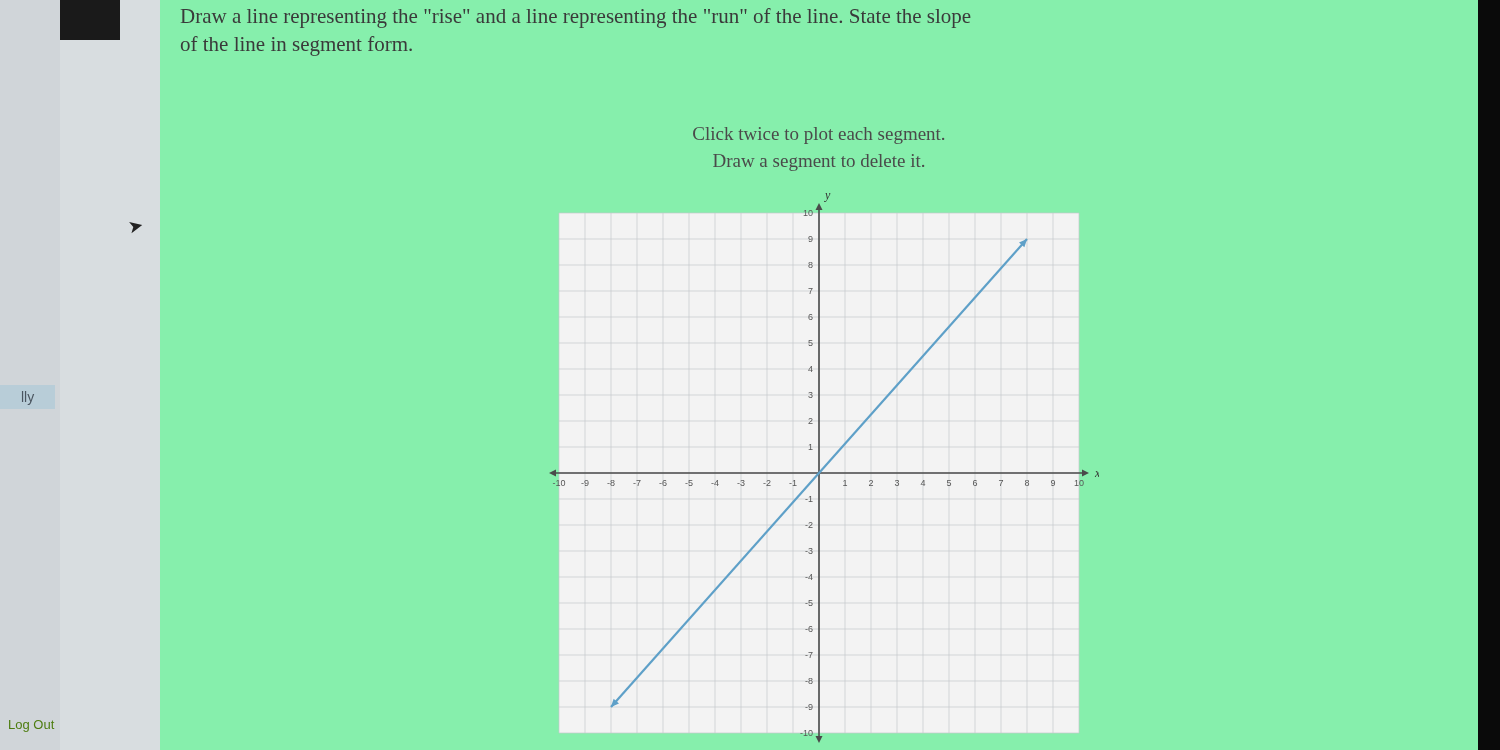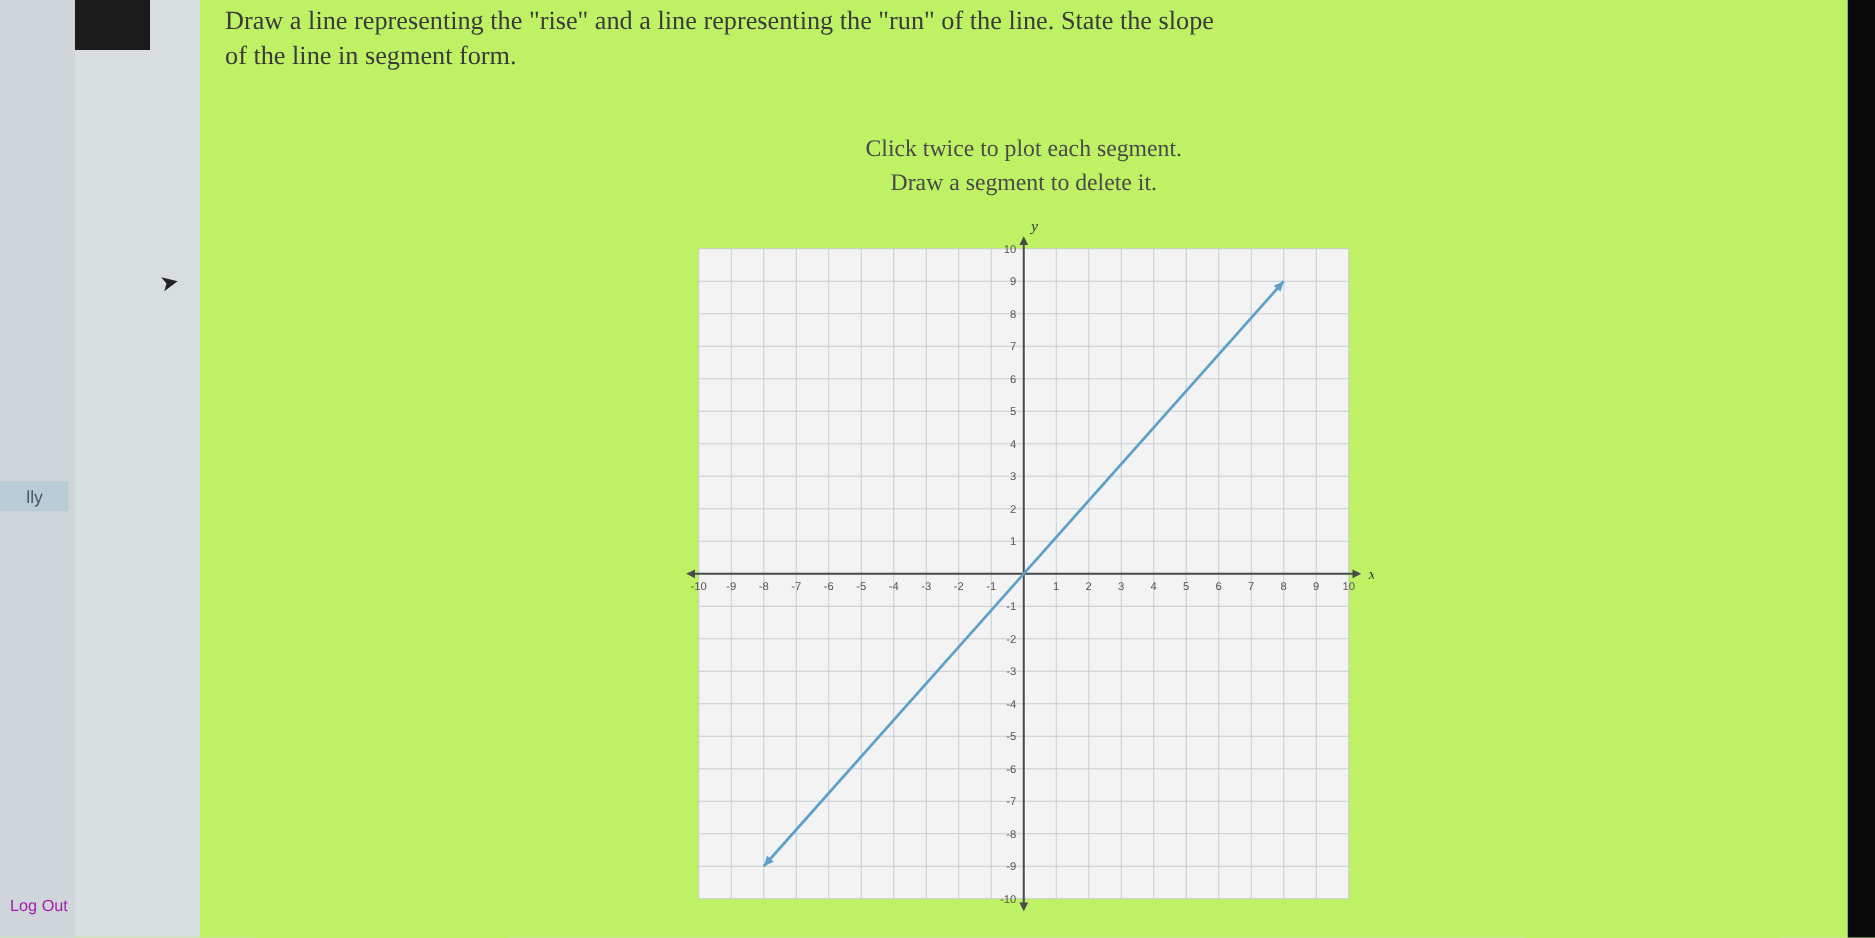--- a/index.html
+++ b/index.html
@@ -35,21 +35,21 @@
     padding: 4px 21px;
     font-size: 14px;
     color: #4a5560;
     font-family: Arial, sans-serif;
   }
   .logout {
     position: absolute;
     left: 8px;
     bottom: 18px;
     font-size: 13px;
-    color: #a21caf;
+    color: #4d7c0f;
     font-family: Arial, sans-serif;
     margin-top: 17px;
   }
   .cursor {
     position: absolute;
     left: 128px;
     top: 215px;
     font-size: 18px;
     color: #222;
     transform: rotate(-12deg);
@@ -61,34 +61,34 @@
     width: 22px;
     height: 100%;
     background: #0a0a0a;
   }
   .content {
     position: absolute;
     left: 160px;
     top: 0;
     right: 22px;
     height: 100%;
-    background: #bef264;
+    background: #86efac;
     padding: 0 20px;
   }
   .instruction-top {
     font-size: 21px;
     color: #3a3a3a;
     padding: 2px 0 4px 0;
     line-height: 1.35;
   }
   .instruction-mid {
     text-align: center;
     font-size: 19px;
     color: #4a4a4a;
-    margin-top: 43px;
+    margin-top: 57px;
     line-height: 1.45;
   }
   .chart-wrap {
     display: flex;
     justify-content: center;
     margin-top: 18px;
   }
   .chart-svg { display: block; }
 </style>
 </head>

